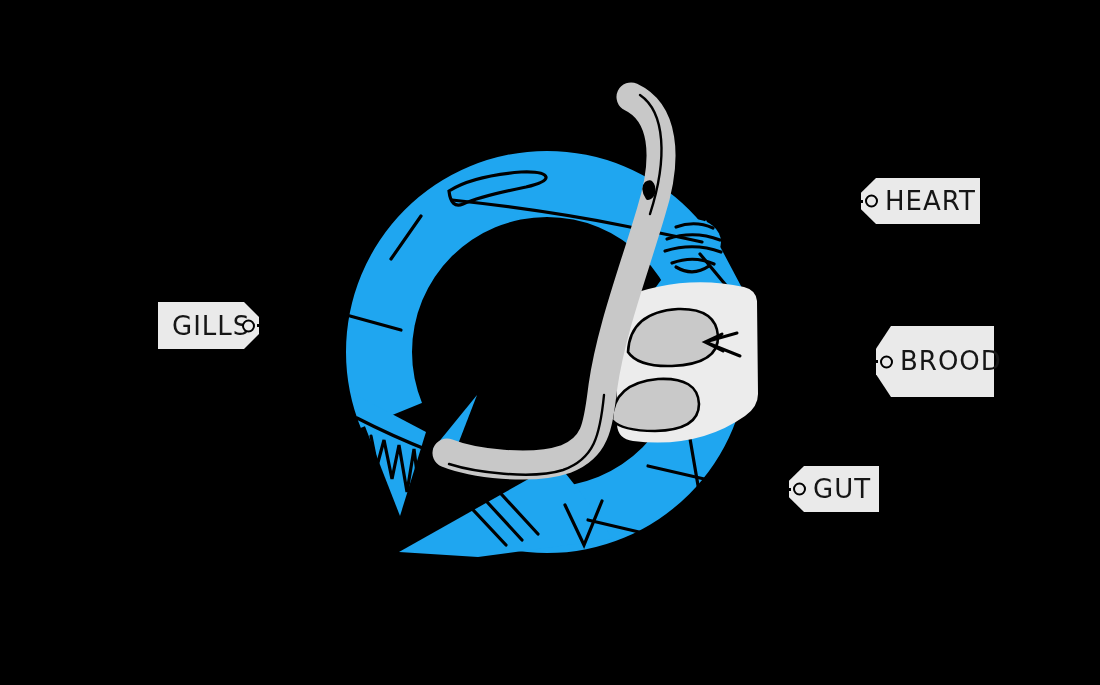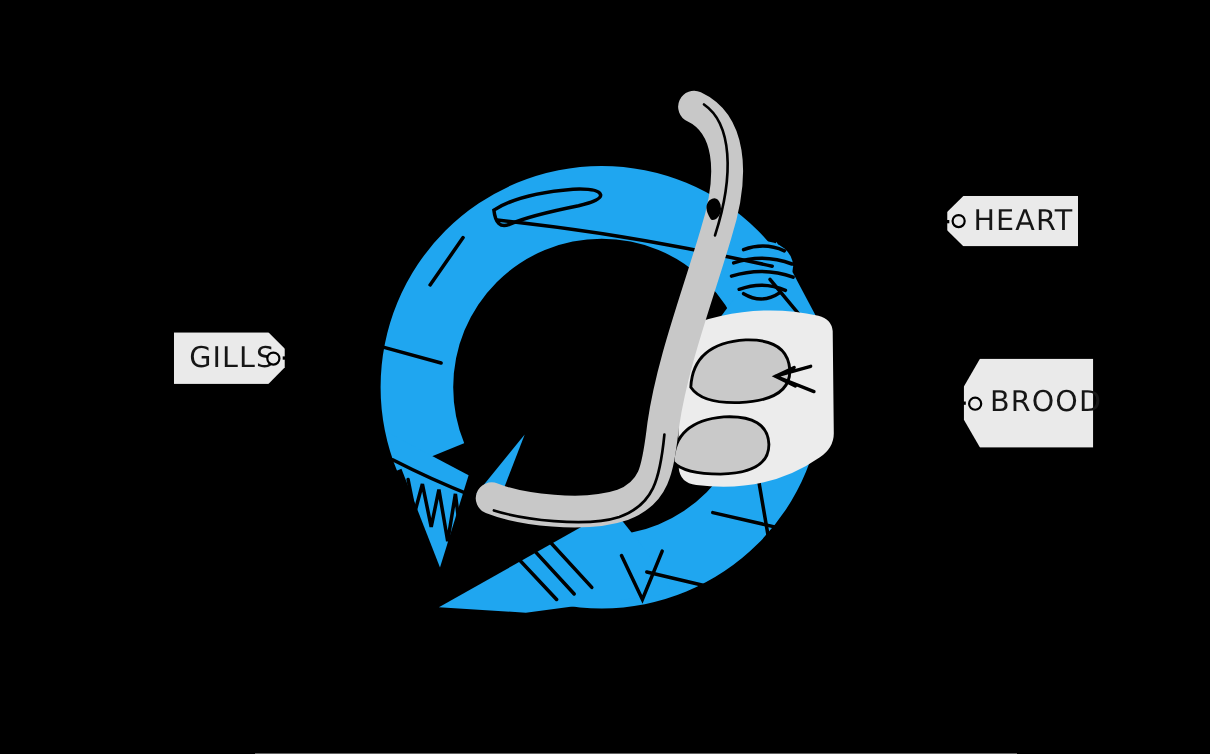--- a/index.html
+++ b/index.html
@@ -124,23 +124,29 @@
     <span class="string str-right"></span>
   </div>
 
   <div class="tag" style="left: 861px; top: 178px; width: 119px; height: 46px; color: rgb(22, 22, 22);">
     <span class="tag-bg bg-left" style="background-color: rgb(234, 234, 234);"></span>
     <span class="tag-text pad-left">HEART</span>
     <span class="hole hole-left" style="background-color: rgb(234, 234, 234);"></span>
     <span class="string str-left"></span>
   </div>
 
-  <div class="tag" style="left: 876px; top: 326px; width: 118px; height: 81px; color: rgb(22, 22, 22);">
+  <div class="tag" style="left: 876px; top: 326px; width: 118px; height: 71px; color: rgb(22, 22, 22);">
     <span class="tag-bg bg-left" style="background-color: rgb(234, 234, 234);"></span>
     <span class="tag-text pad-left two-line">
       <span>BROOD</span>
     </span>
     <span class="hole hole-left" style="background-color: rgb(234, 234, 234);"></span>
     <span class="string str-left"></span>
   </div>
 
+  <div class="tag" style="left: 789px; top: 466px; width: 90px; height: 46px; color: rgb(22, 22, 22);">
+    <span class="tag-bg bg-left" style="background-color: rgb(234, 234, 234);"></span>
+    <span class="tag-text pad-left">GUT</span>
+    <span class="hole hole-left" style="background-color: rgb(234, 234, 234);"></span>
+    <span class="string str-left"></span>
+  </div>
 
 </div>
 
 </body></html>

